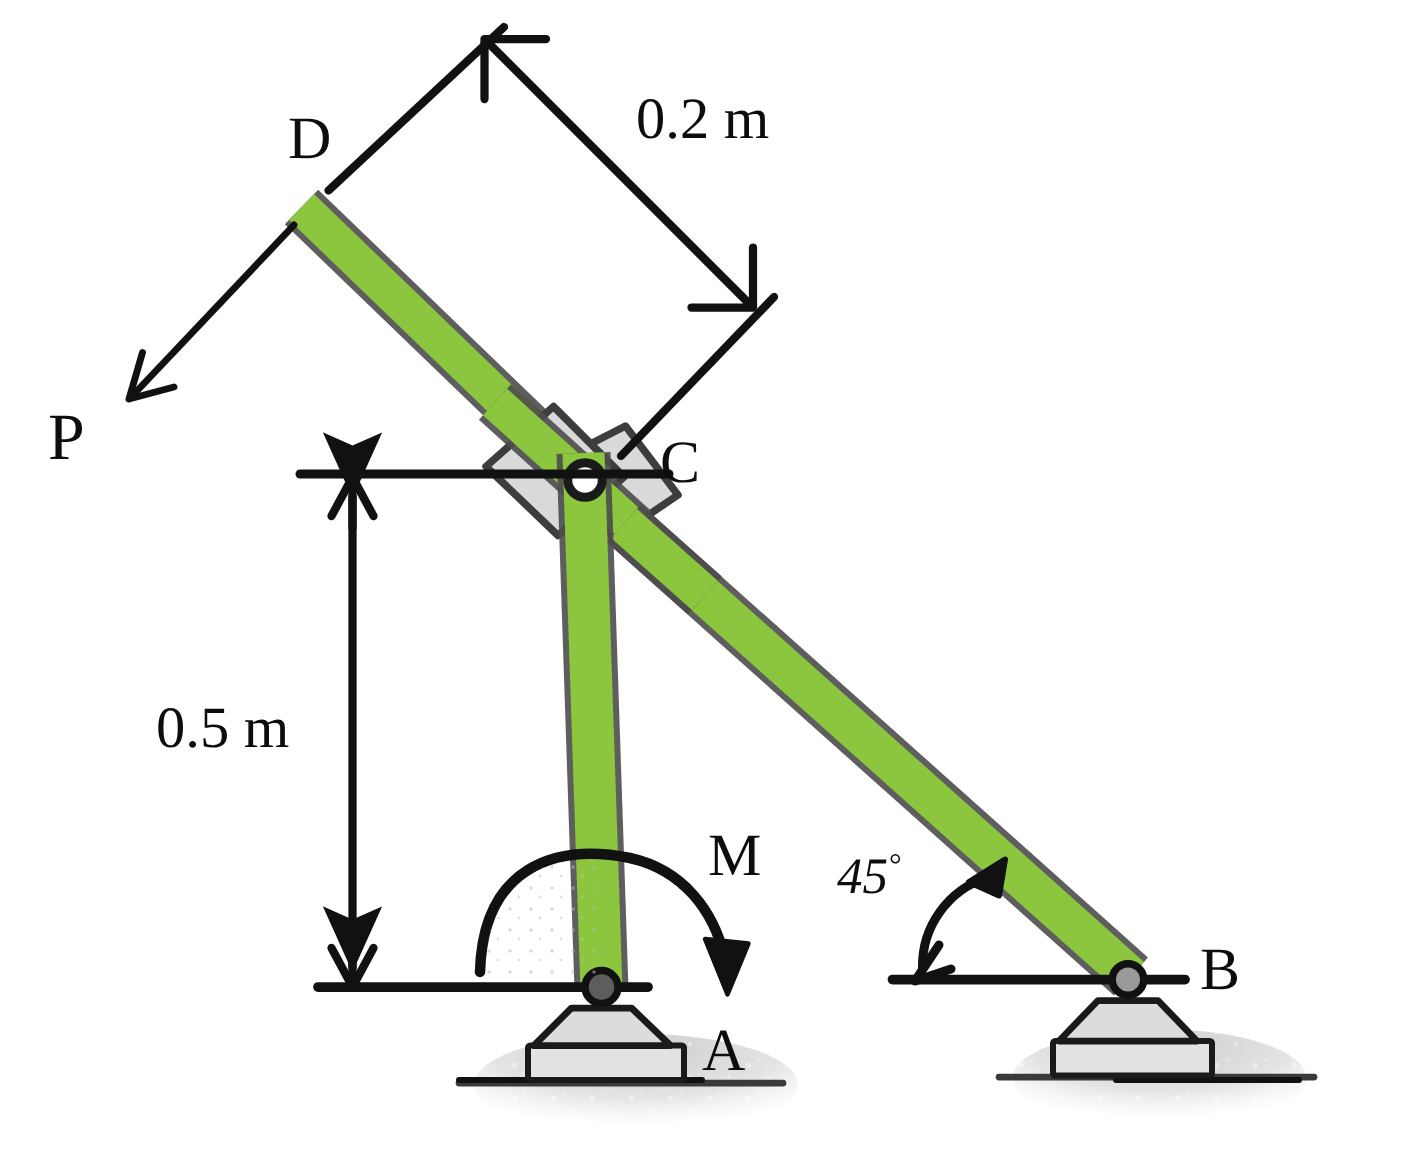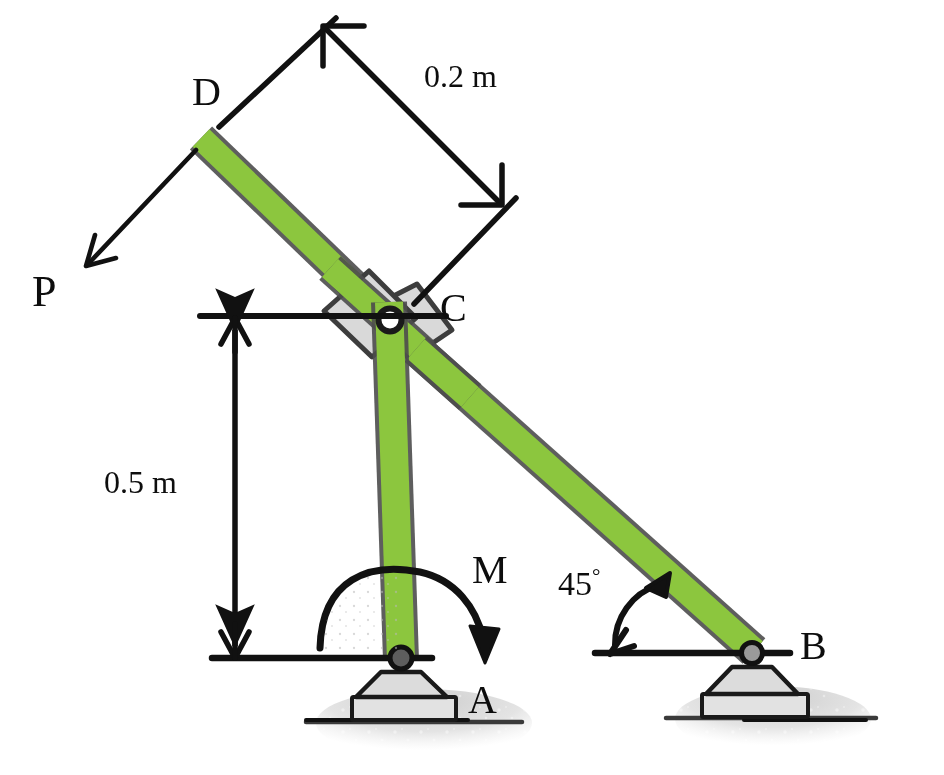--- a/index.html
+++ b/index.html
@@ -28,23 +28,23 @@
   }
   .lbl {
     position: absolute;
     font-family: "Liberation Serif", "DejaVu Serif", serif;
     color: #0d0d0d;
     white-space: nowrap;
     line-height: 1;
     user-select: none;
   }
   .lbl-pt { font-size: 40px; }
-  .lbl-dim { font-size: 32px; text-align: center; }
+  .lbl-dim { font-size: 39px; text-align: center; }
   .lbl-force { font-size: 44px; }
-  .lbl-ang { font-size: 34px; }
+  .lbl-ang { font-size: 34px; font-style: italic; }
   .sup { font-size: 0.62em; vertical-align: super; }
 </style>
 </head>
 <body>
 
 <div id="stage">
 
   <svg id="diagram" viewBox="0 0 944 775">
     <defs>
 

